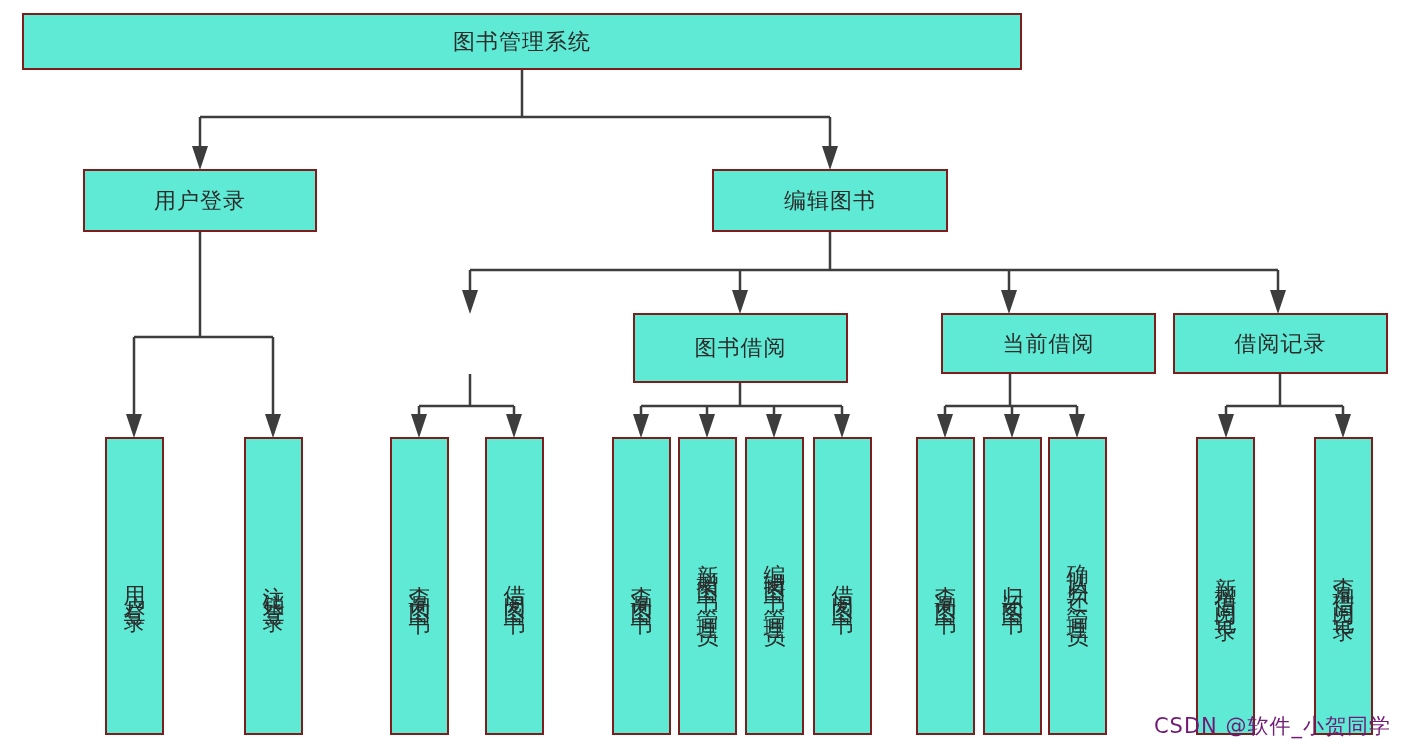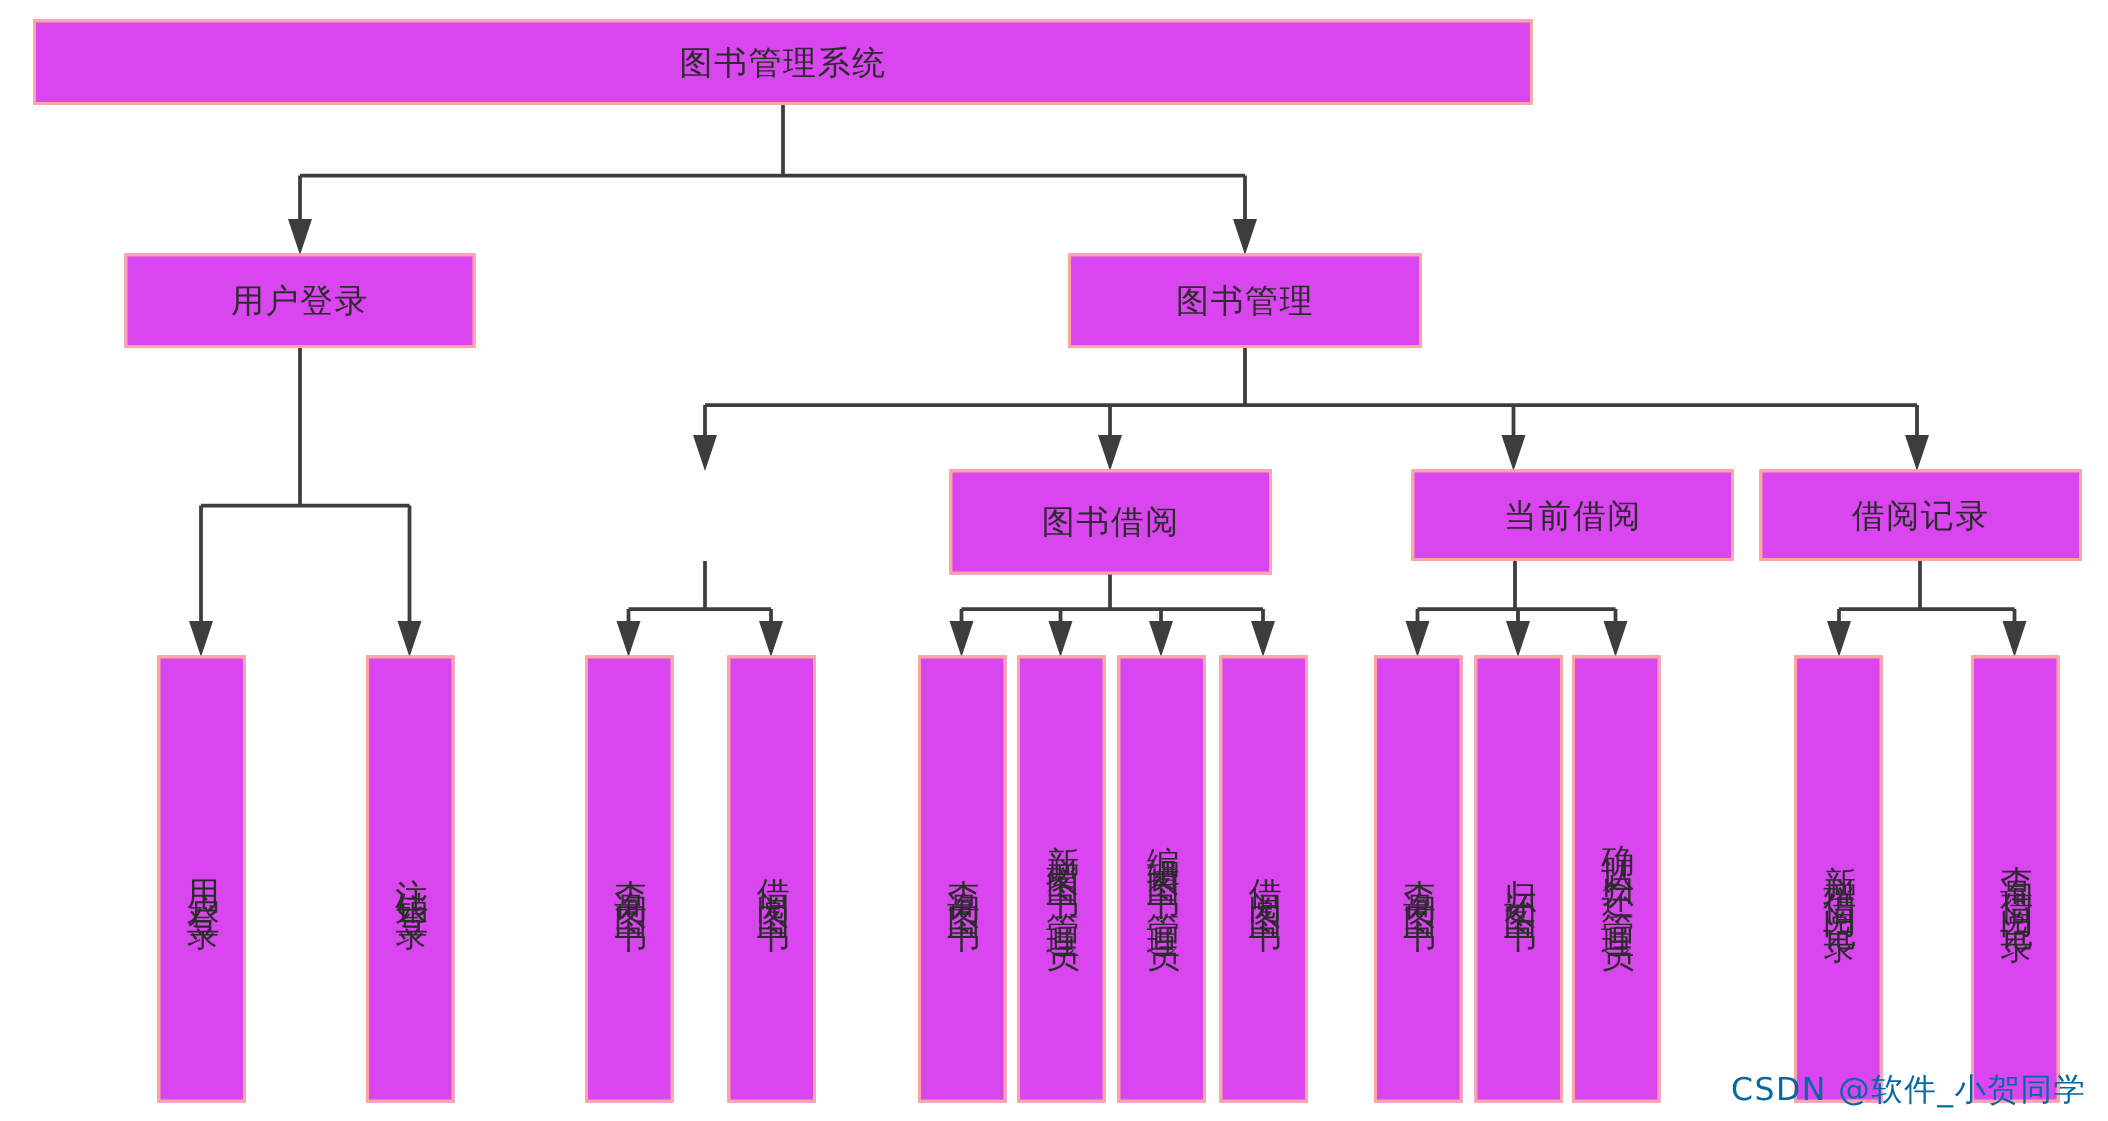--- a/index.html
+++ b/index.html
@@ -12,22 +12,22 @@
     overflow: hidden;
   }
   .connectors {
     position: absolute;
     left: 0; top: 0;
     pointer-events: none;
   }
   .node {
     position: absolute;
     box-sizing: border-box;
-    border: 2px solid #fca5a5;
-    background: #d946ef;
+    border: 2px solid #7f1d1d;
+    background: #5eead4;
     display: flex;
     align-items: center;
     justify-content: center;
     color: #2b2b2b;
   }
   .hbox { font-size: 22px; letter-spacing: 1px; }
   .vbox { font-size: 22px; }
   .vbox .label {
     writing-mode: vertical-rl;
     text-orientation: mixed;
@@ -58,21 +58,21 @@
   #n-cb1 { left: 916px; }
   #n-cb2 { left: 983px; }
   #n-cb3 { left: 1048px; }
   #n-br1 { left: 1196px; }
   #n-br2 { left: 1314px; }
   .watermark {
     position: absolute;
     right: 14px;
     top: 712px;
     font-size: 21px;
-    color: #0369a1;
+    color: #701a75;
     letter-spacing: 1px;
     z-index: 5;
     white-space: nowrap;
   }
 </style>
 </head>
 <body>
 
 <div class="canvas">
 
@@ -117,21 +117,21 @@
   </svg>
 
   <div class="node hbox" id="n-root">
     <span class="label">图书管理系统</span>
   </div>
 
   <div class="node hbox" id="n-login">
     <span class="label">用户登录</span>
   </div>
   <div class="node hbox" id="n-mgmt">
-    <span class="label">图书管理</span>
+    <span class="label">编辑图书</span>
   </div>
 
   <div class="node hbox" id="n-borrow">
     <span class="label">图书借阅</span>
   </div>
   <div class="node hbox" id="n-cur">
     <span class="label">当前借阅</span>
   </div>
   <div class="node hbox" id="n-hist">
     <span class="label">借阅记录</span>

